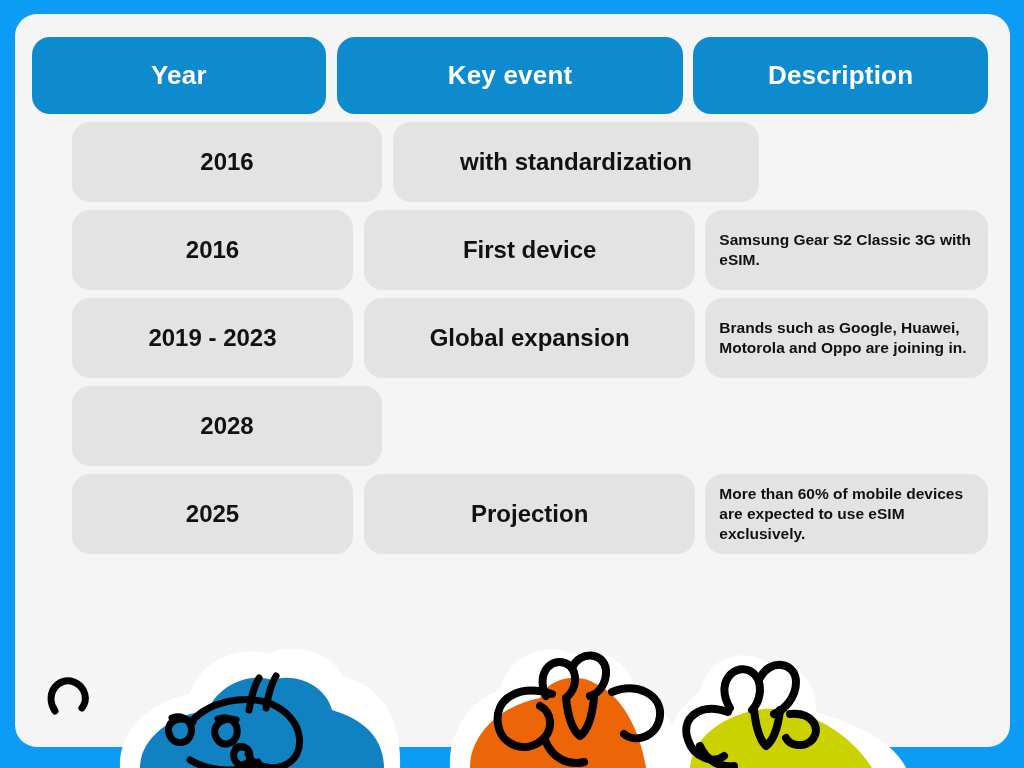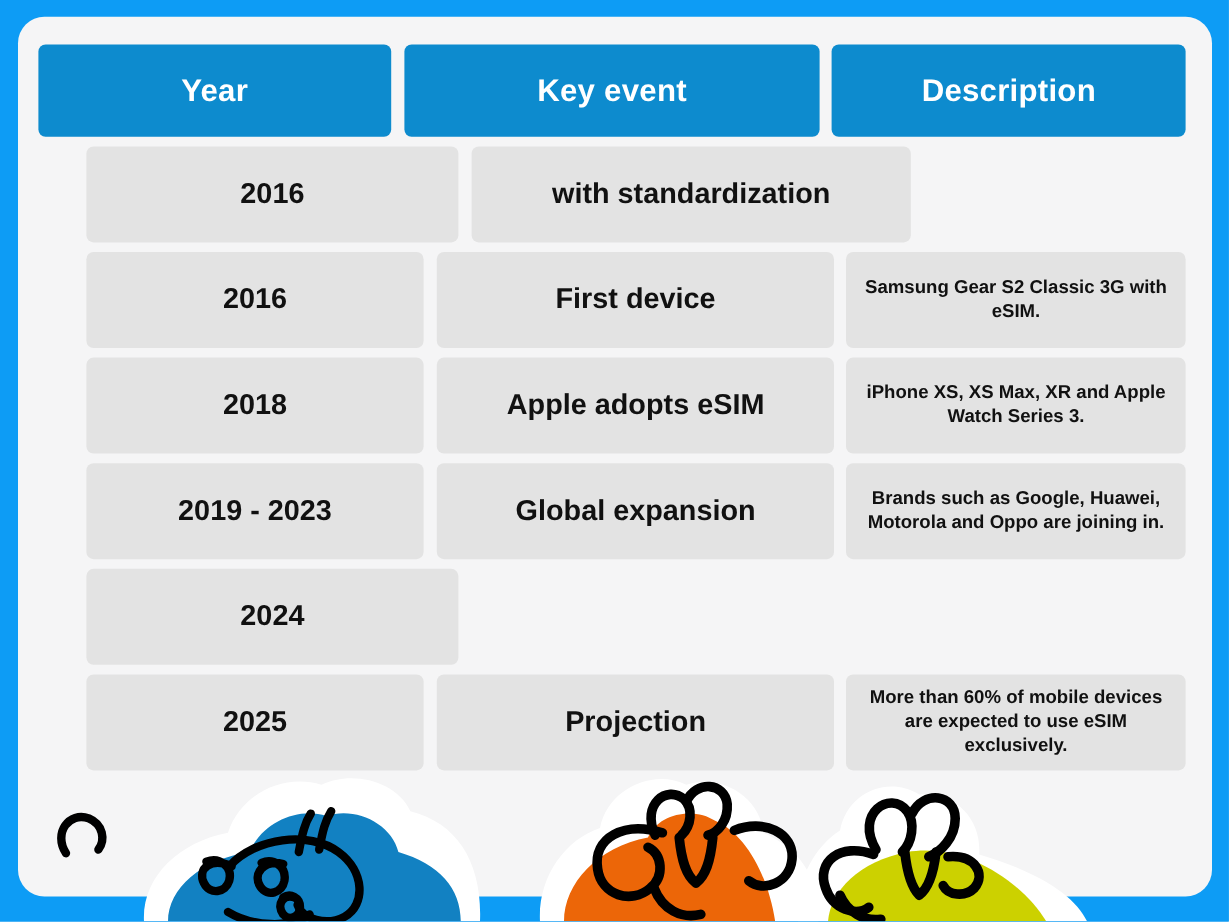--- a/index.html
+++ b/index.html
@@ -47,25 +47,25 @@
   }
 
   .trow {
     display: flex;
     flex-direction: row;
     margin-bottom: 8px;
   }
 
   .cell {
     box-sizing: border-box;
-    border-radius: 6px;
+    border-radius: 18px;
     display: flex;
     align-items: center;
     justify-content: center;
-    text-align: center;
+    text-align: left;
     padding: 4px 10px;
   }
 
   .col-year   { width: 310px; margin-right: 11px; }
   .col-event  { width: 366px; margin-right: 10px; }
   .col-desc   { width: 311px; }
 
   
   .header-row .cell {
     background: #0d8bce;
@@ -132,34 +132,29 @@
         <div class="cell col-year">2016</div>
         <div class="cell col-event">with standardization</div>
       </div>
 
       <div class="trow body-row">
         <div class="cell col-year">2016</div>
         <div class="cell col-event">First device</div>
         <div class="cell col-desc">Samsung Gear S2 Classic 3G with eSIM.</div>
       </div>
 
-      <div class="trow body-row">
-        <div class="cell col-year">2018</div>
-        <div class="cell col-event">Apple adopts eSIM</div>
-        <div class="cell col-desc">iPhone XS, XS Max, XR and Apple Watch Series 3.</div>
-      </div>
 
       <div class="trow body-row">
         <div class="cell col-year">2019 - 2023</div>
         <div class="cell col-event">Global expansion</div>
         <div class="cell col-desc">Brands such as Google, Huawei, Motorola and Oppo are joining in.</div>
       </div>
 
       <div class="trow body-row">
-        <div class="cell col-year">2024</div>
+        <div class="cell col-year">2028</div>
       </div>
 
       <div class="trow body-row">
         <div class="cell col-year">2025</div>
         <div class="cell col-event">Projection</div>
         <div class="cell col-desc">More than 60% of mobile devices are expected to use eSIM exclusively.</div>
       </div>
 
     </div>
   </div>

